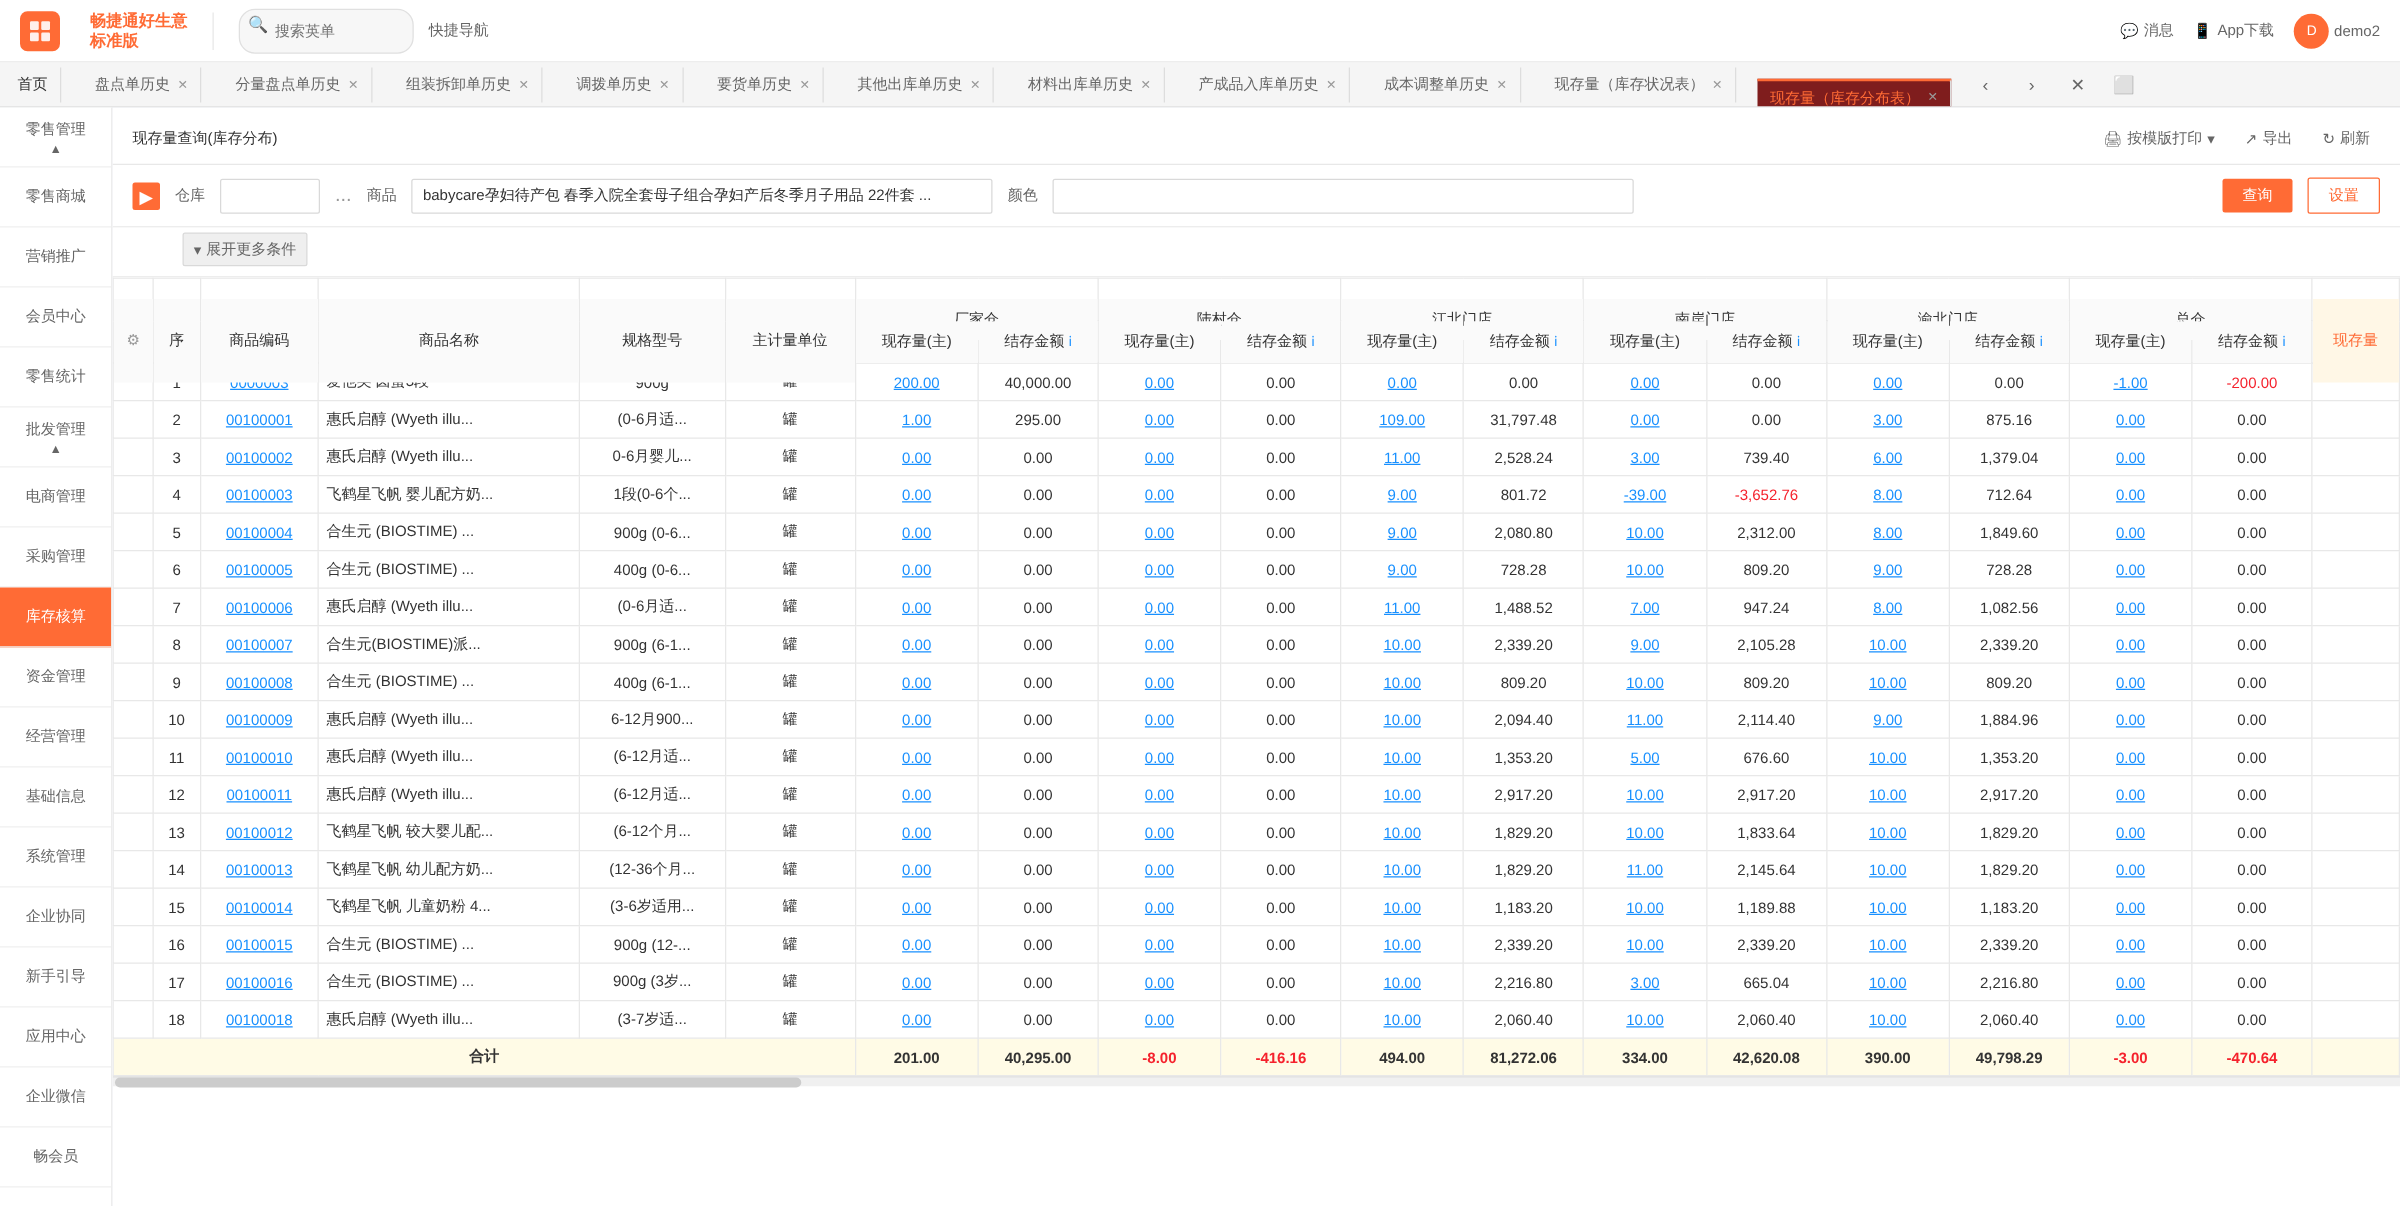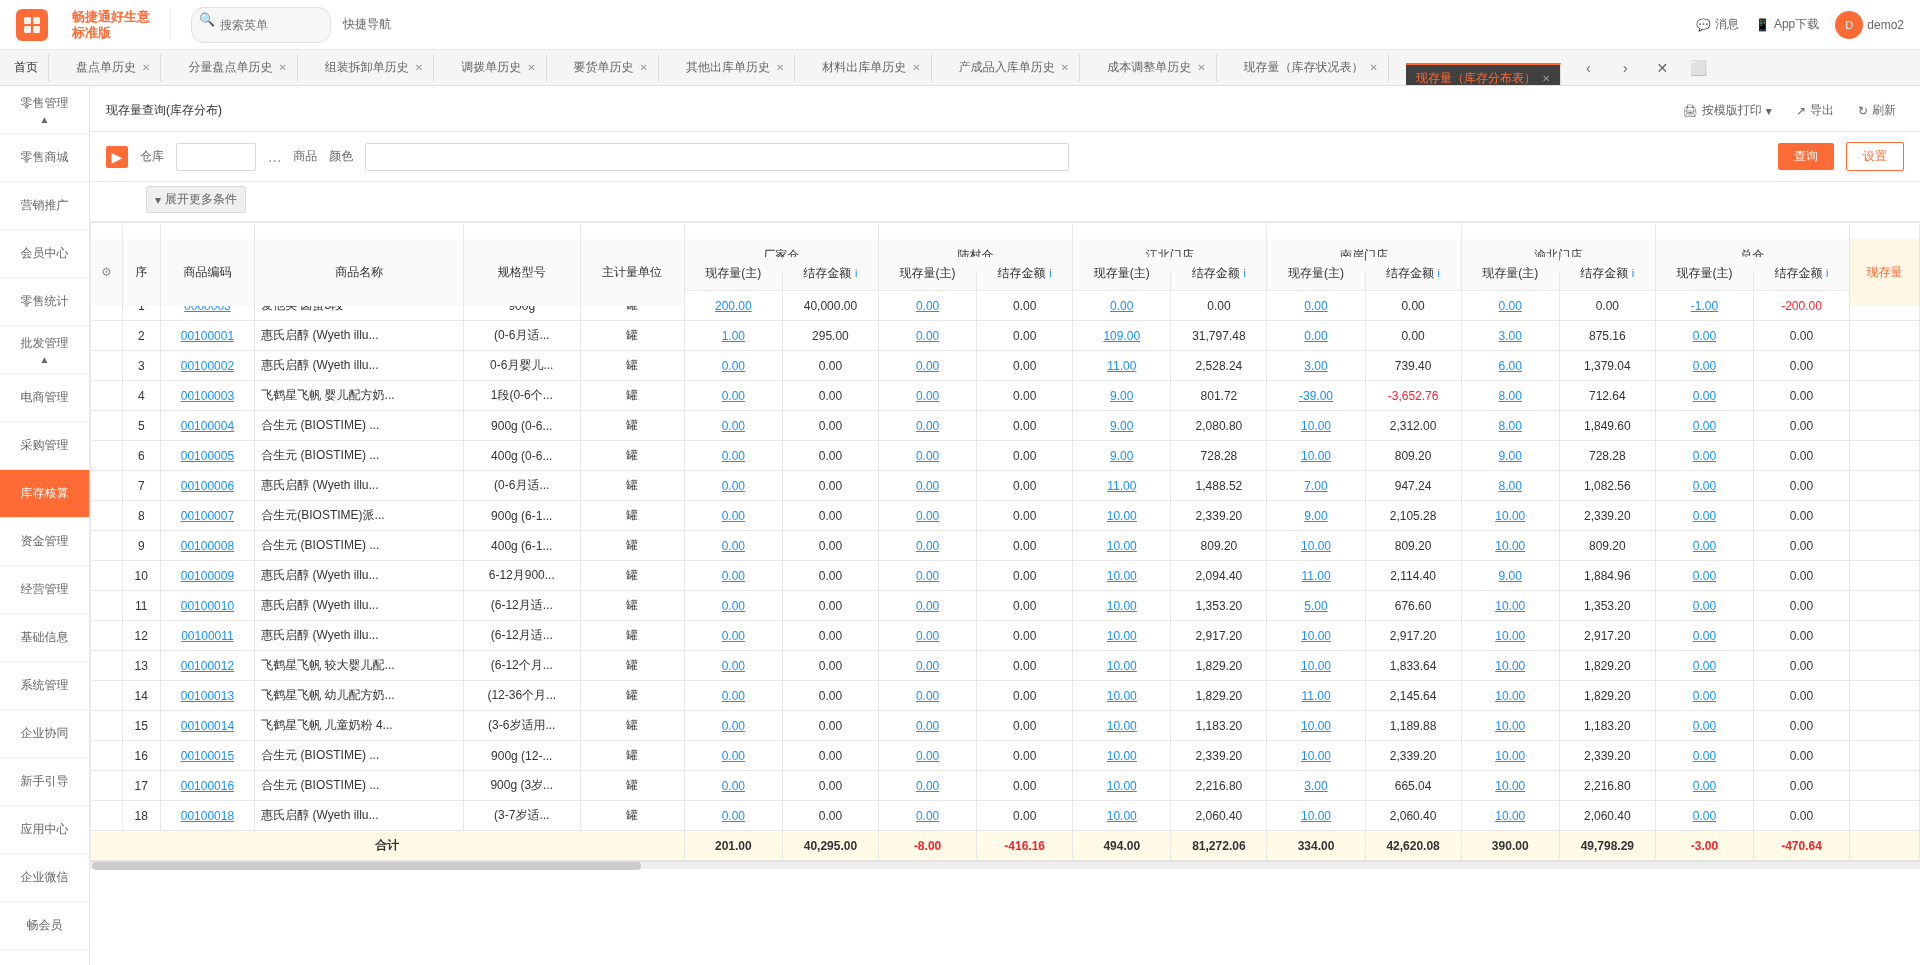--- a/index.html
+++ b/index.html
@@ -42,21 +42,21 @@
       align-items: center;
       gap: 4px;
       font-size: 12px;
       color: #666;
       cursor: pointer;
       border-right: 1px solid #ddd;
       white-space: nowrap;
       background: #f5f5f5;
     }
     .tab-item.active {
-      background: #404040;
+      background: #7f1d1d;
       color: #ff6b35;
       border-top: 2px solid #ff6b35;
       margin-top: 19px;
     }
     .tab-item.home { color: #333; }
     .tab-close { font-size: 10px; color: #999; margin-left: 2px; }
     .tab-nav-btn { width: 20px; height: 28px; display: flex; align-items: center; justify-content: center; cursor: pointer; color: #666; font-size: 14px; }
 
     
     .main-layout { display: flex; height: calc(965px - 86px); }
@@ -380,20 +380,21 @@
         </button>
       </div>
     </div>
 
     <div class="filter-area">
       <button class="filter-expand-btn">▶</button>
       <span class="filter-label">仓库</span>
       <input class="filter-input" style="width: 80px;" value="">
       <span class="filter-dots">...</span>
       <span class="filter-label">商品</span>
+      <input class="filter-tag-input" style="width: 420px;" value="babycare孕妇待产包 春季入院全套母子组合孕妇产后冬季月子用品 22件套 ...">
       <span class="filter-label">颜色</span>
       <input class="filter-color-input" style="width: 80px;">
       <div style="flex:1;"></div>
       <button class="query-btn">查询</button>
       <button class="setting-btn">设置</button>
     </div>
 
     <div style="background:#fff;padding:4px 16px 8px 56px;border-bottom:1px solid #e8e8e8;display:flex;align-items:center;">
       <button class="expand-more-btn">
         <span>▾</span>

